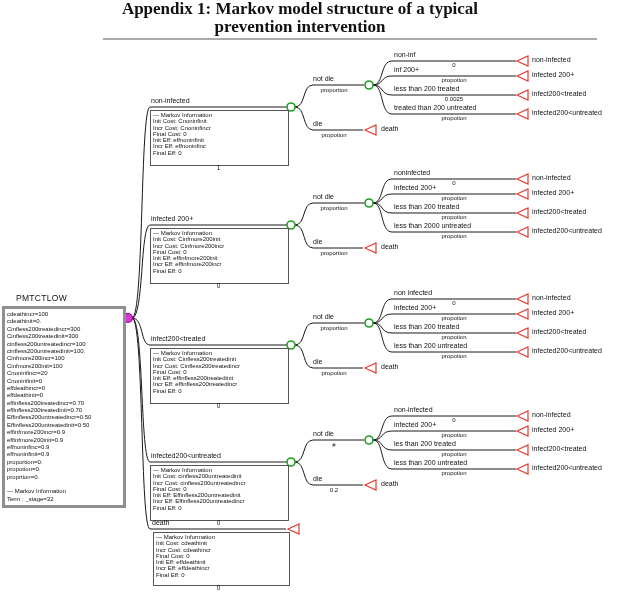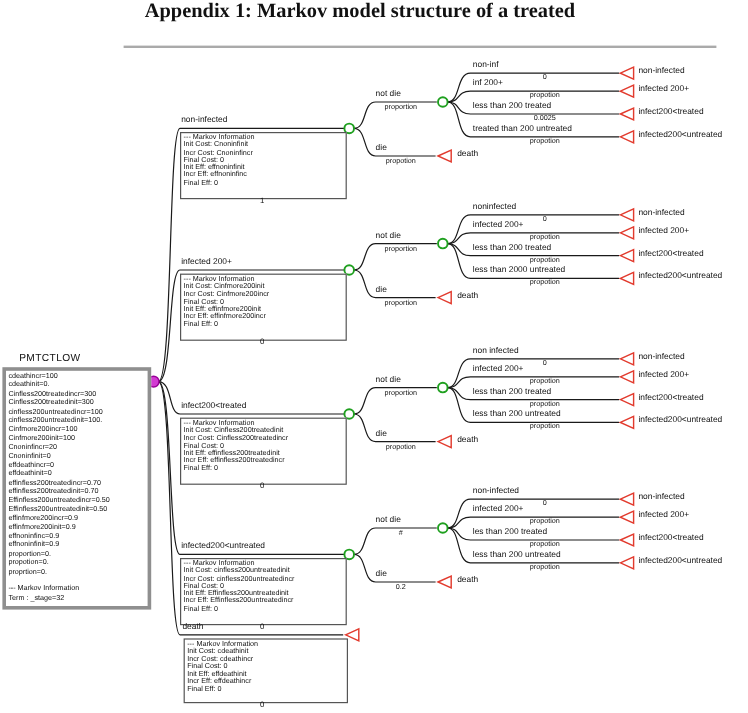--- a/index.html
+++ b/index.html
@@ -95,21 +95,22 @@
     <polygon class="term" points="517,352 528,347 528,357"></polygon>
     <polygon class="term" points="517,416 528,411 528,421"></polygon>
     <polygon class="term" points="517,431 528,426 528,436"></polygon>
     <polygon class="term" points="517,450 528,445 528,455"></polygon>
     <polygon class="term" points="517,469 528,464 528,474"></polygon>
 
     <polygon class="term" points="288,529 299,524 299,534"></polygon>
   </svg>
 
   <div class="abs title">
-    <div>Appendix 1: Markov model structure of a treated</div>
+    <div>Appendix 1: Markov model structure of a typical</div>
+    <div>prevention intervention</div>
   </div>
   <div class="rule"></div>
 
   <div class="abs rootname" style="left:16px;top:293px;">PMTCTLOW</div>
   <div class="abs rootbox">
       <div class="rl">cdeathincr=100</div>
       <div class="rl">cdeathinit=0.</div>
       <div class="rl">Cinfless200treatedincr=300</div>
       <div class="rl">Cinfless200treatedinit=300</div>
       <div class="rl">cinfless200untreatedincr=100</div>

